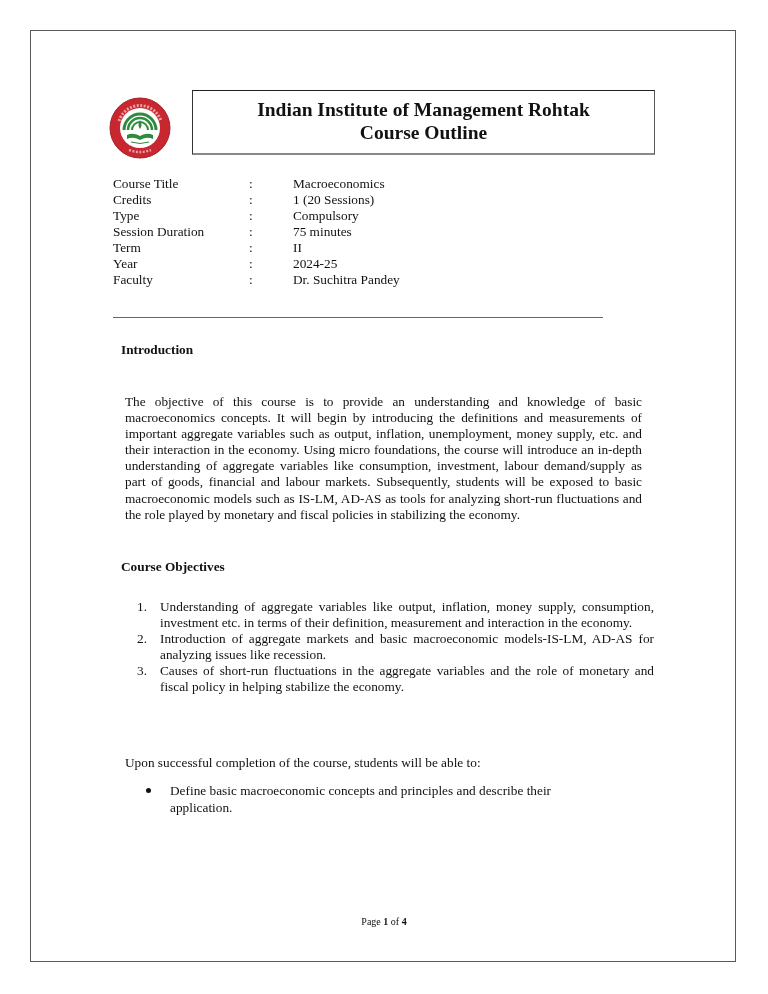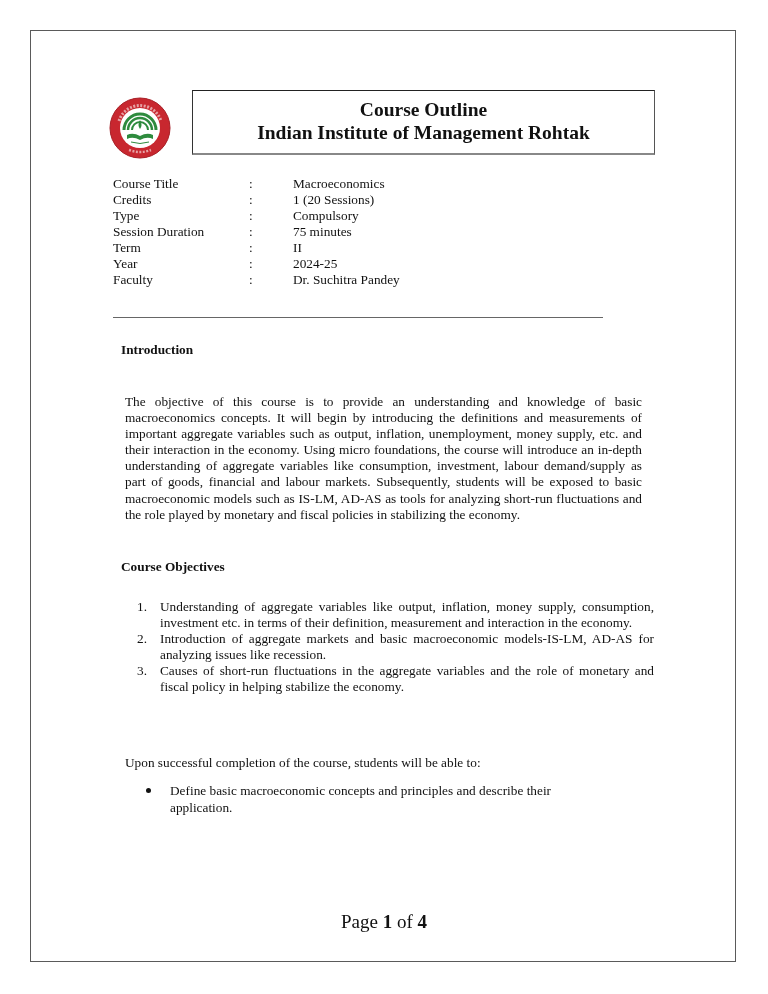--- a/index.html
+++ b/index.html
@@ -122,21 +122,21 @@
       height: 5px;
       border-radius: 50%;
       background: #111;
     }
     .page-footer {
       position: absolute;
       left: 0;
       width: 768px;
       top: 914px;
       text-align: center;
-      font-size: 19px;
+      font-size: 10px;
       line-height: 16px;
     }
     .page-footer b { font-weight: bold; }
   </style>
 </head>
 <body>
 
 <div class="page-border"></div>
 
 <div class="logo">
@@ -153,22 +153,22 @@
     <path d="M23 33 A8 8 0 0 1 39 33" fill="none" stroke="#2e8b3e" stroke-width="2"></path>
 
     <path d="M31 23 Q34 28 31 32 Q28 28 31 23 Z" fill="#2e8b3e"></path>
 
     <path d="M18 38 Q24 35 31 39 Q38 35 44 38 L44 42 Q38 39 31 43 Q24 39 18 42 Z" fill="#2e8b3e"></path>
     <path d="M22 45 Q31 48 40 45" fill="none" stroke="#2e8b3e" stroke-width="1"></path>
   </svg>
 </div>
 
 <div class="title-box">
+  <div>Indian Institute of Management Rohtak</div>
   <div>Course Outline</div>
-  <div>Indian Institute of Management Rohtak</div>
 </div>
 
 <div class="meta-table">
   <div class="meta-row">
     <span class="meta-label">Course Title</span>
     <span class="meta-colon">:</span>
     <span class="meta-value">Macroeconomics</span>
   </div>
   <div class="meta-row">
     <span class="meta-label">Credits</span>

